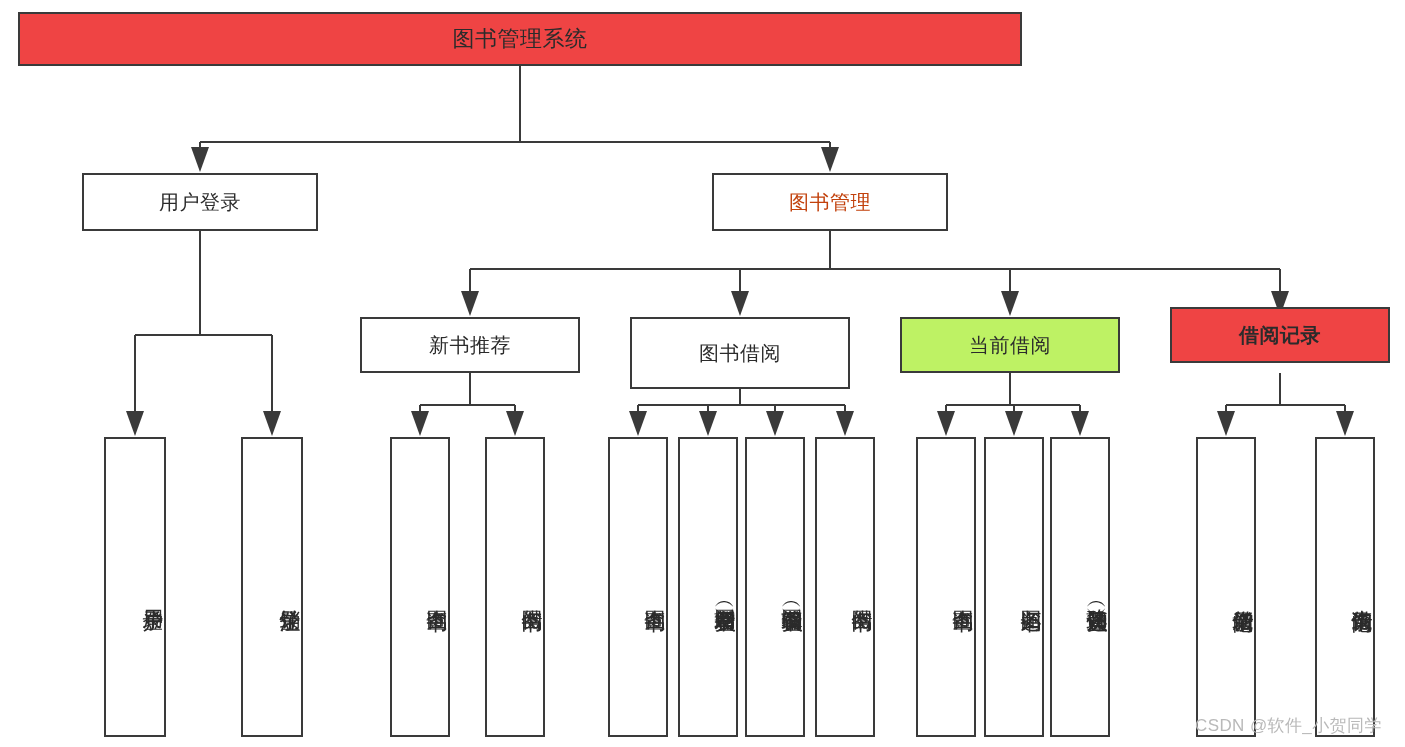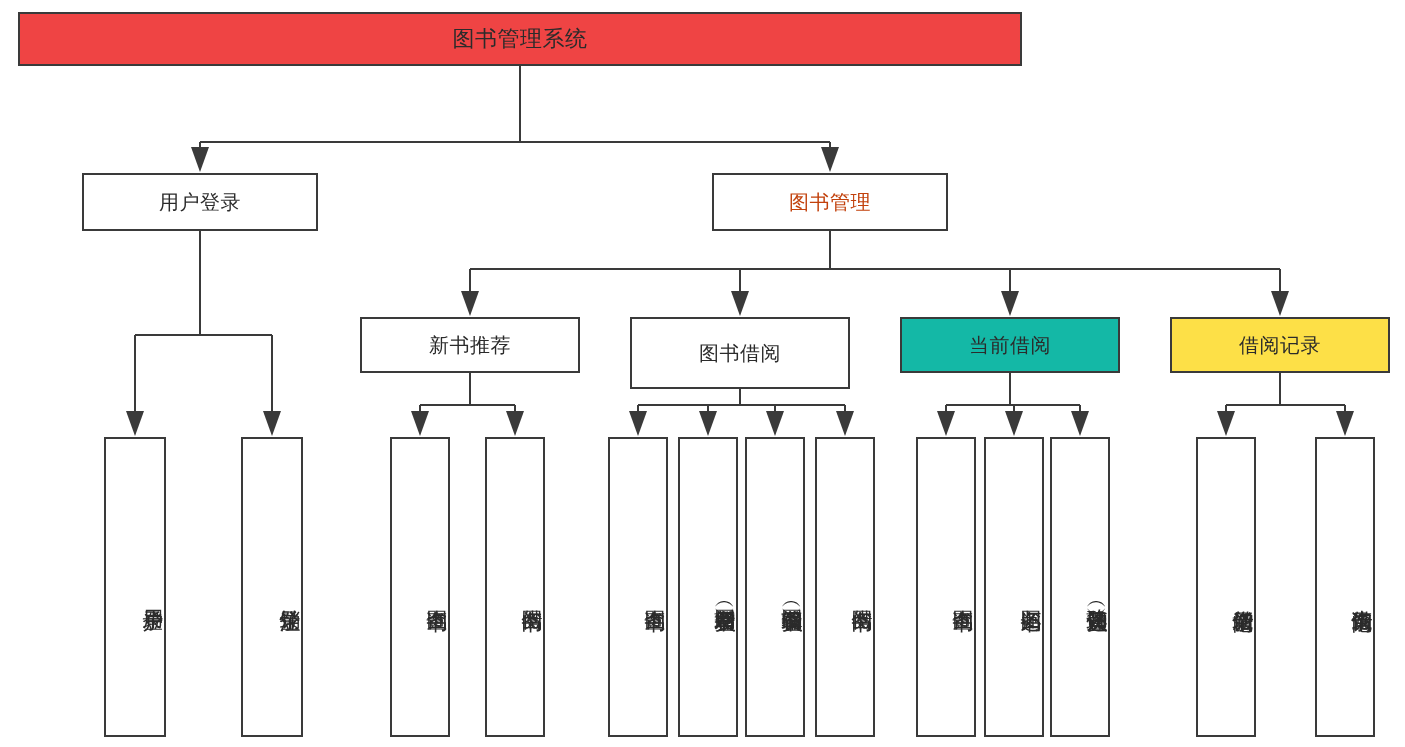--- a/index.html
+++ b/index.html
@@ -140,24 +140,24 @@
       </div>
       <div class="node horizontal" style="left: 712px; top: 173px; width: 236px; height: 58px; font-size: 20px; border-color: rgb(58, 58, 58); background: rgb(255, 255, 255); color: #c2410c;">
         <span class="node-label">图书管理</span>
       </div>
       <div class="node horizontal" style="left: 360px; top: 317px; width: 220px; height: 56px; font-size: 20px; border-color: rgb(58, 58, 58); background: rgb(255, 255, 255); color: rgb(43, 43, 43);">
         <span class="node-label">新书推荐</span>
       </div>
       <div class="node horizontal" style="left: 630px; top: 317px; width: 220px; height: 72px; font-size: 20px; border-color: rgb(58, 58, 58); background: rgb(255, 255, 255); color: rgb(43, 43, 43);">
         <span class="node-label">图书借阅</span>
       </div>
-      <div class="node horizontal" style="left: 900px; top: 317px; width: 220px; height: 56px; font-size: 20px; border-color: rgb(58, 58, 58); background: #14b8a6; color: rgb(43, 43, 43);">
+      <div class="node horizontal" style="left: 900px; top: 317px; width: 220px; height: 56px; font-size: 20px; border-color: rgb(58, 58, 58); background: #bef264; color: rgb(43, 43, 43);">
         <span class="node-label">当前借阅</span>
       </div>
-      <div class="node horizontal" style="left: 1170px; top: 317px; width: 220px; height: 56px; font-size: 20px; border-color: rgb(58, 58, 58); background: #fde047; color: rgb(43, 43, 43);">
+      <div class="node horizontal" style="left: 1170px; top: 307px; width: 220px; height: 56px; font-size: 20px; border-color: rgb(58, 58, 58); background: #ef4444; color: rgb(43, 43, 43); font-weight: bold;">
         <span class="node-label">借阅记录</span>
       </div>
       <div class="node vertical" style="left: 104px; top: 437px; width: 62px; height: 300px; font-size: 21px; border-color: rgb(58, 58, 58); background: rgb(255, 255, 255); color: rgb(43, 43, 43);">
         <span class="node-label">用户登录</span>
       </div>
       <div class="node vertical" style="left: 241px; top: 437px; width: 62px; height: 300px; font-size: 21px; border-color: rgb(58, 58, 58); background: rgb(255, 255, 255); color: rgb(43, 43, 43);">
         <span class="node-label">注销登录</span>
       </div>
       <div class="node vertical" style="left: 390px; top: 437px; width: 60px; height: 300px; font-size: 21px; border-color: rgb(58, 58, 58); background: rgb(255, 255, 255); color: rgb(43, 43, 43);">
         <span class="node-label">查询图书</span>
@@ -186,13 +186,14 @@
       <div class="node vertical" style="left: 1050px; top: 437px; width: 60px; height: 300px; font-size: 21px; border-color: rgb(58, 58, 58); background: rgb(255, 255, 255); color: rgb(43, 43, 43);">
         <span class="node-label">确认归还（管理员）</span>
       </div>
       <div class="node vertical" style="left: 1196px; top: 437px; width: 60px; height: 300px; font-size: 21px; border-color: rgb(58, 58, 58); background: rgb(255, 255, 255); color: rgb(43, 43, 43);">
         <span class="node-label">新增借阅记录</span>
       </div>
       <div class="node vertical" style="left: 1315px; top: 437px; width: 60px; height: 300px; font-size: 21px; border-color: rgb(58, 58, 58); background: rgb(255, 255, 255); color: rgb(43, 43, 43);">
         <span class="node-label">查询借阅记录</span>
       </div>
     </div>
+  <div class="watermark" style="left: 1195px; top: 714px;">CSDN @软件_小贺同学</div>
 </div>
 
 </body></html>

